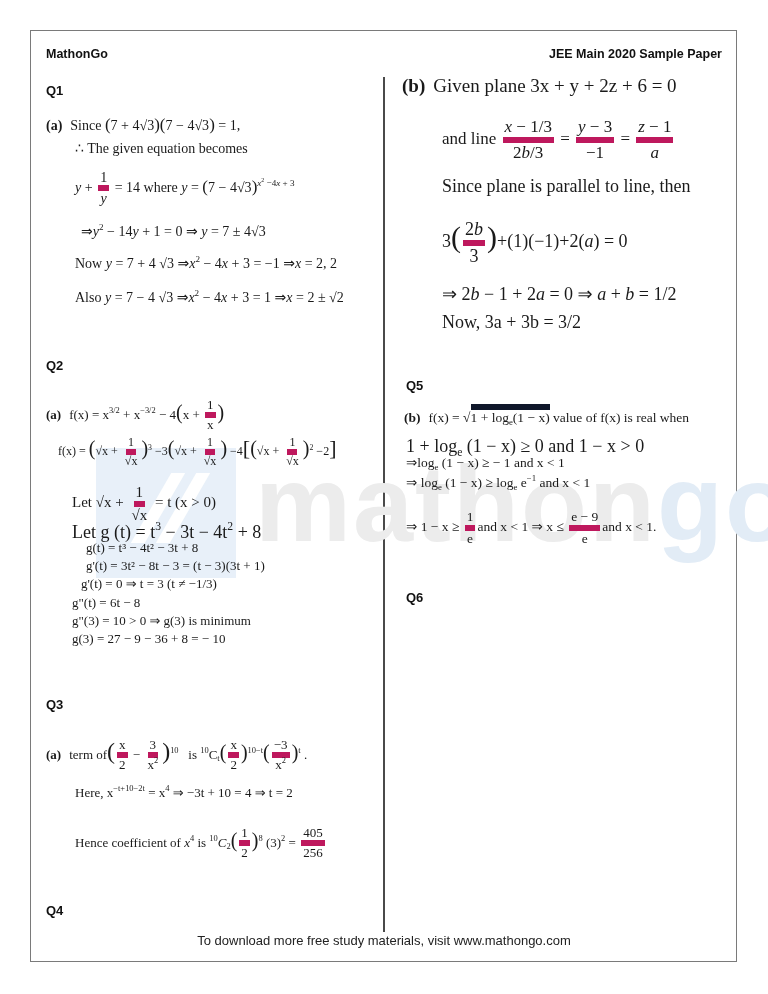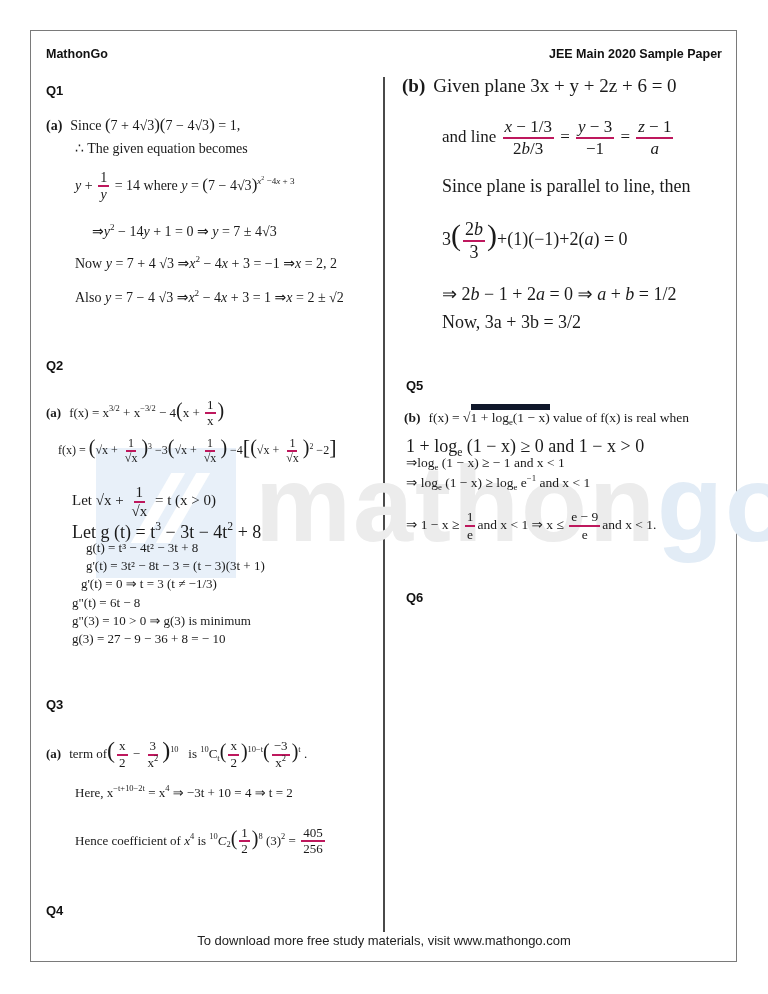--- a/index.html
+++ b/index.html
@@ -15,21 +15,21 @@
       position: absolute; left: 383px; top: 77px; width: 2px; height: 855px; background: #4a4a4a;
     }
     .hdr { position: absolute; font-family: "Liberation Sans", sans-serif; font-weight: bold; font-size: 12.5px; color: #111; }
     .qlabel { position: absolute; font-family: "Liberation Sans", sans-serif; font-weight: bold; font-size: 13px; color: #111; }
     .footer { position: absolute; left: 0; width: 768px; top: 933px; text-align: center;
       font-family: "Liberation Sans", sans-serif; font-size: 13px; color: #222; }
     .line { position: absolute; white-space: nowrap; font-size: 14px; line-height: 1; }
     .line.big { font-size: 19px; }
     .opt { font-weight: bold; margin-right: 8px; }
     .frac { display: inline-flex; flex-direction: column; align-items: center; vertical-align: middle; margin: 0 2px; }
-    .frac .num { border-bottom: 2px solid #be185d; padding: 0 2px; line-height: 1.1; }
+    .frac .num { border-bottom: 6px solid #be185d; padding: 0 2px; line-height: 1.1; }
     .frac .den { line-height: 1.15; padding: 0 2px; }
     sup { font-size: 0.65em; vertical-align: 0.7em; line-height: 0; }
     sub { font-size: 0.65em; vertical-align: -0.3em; line-height: 0; }
     i { font-style: italic; }
     .watermark-logo {
       position: absolute; left: 96px; top: 448px; width: 140px; height: 130px; background: #e4eef8; opacity: 0.85; z-index: 0;
     }
     .watermark-logo::before, .watermark-logo::after {
       content: ""; position: absolute; width: 14px; height: 70px; background: #ffffff; top: 25px; transform: skewX(-30deg);
     }
@@ -60,21 +60,21 @@
     <div class="line" style="left:46px; top:116px;">
       <span class="opt">(a)</span><span>Since</span> <span style="font-size:17px">(</span>7 + 4√3<span style="font-size:17px">)(</span>7 − 4√3<span style="font-size:17px">)</span> = 1,
     </div>
     <div class="line" style="left:75px; top:142px;">∴ The given equation becomes</div>
     <div class="line" style="left:75px; top:170px;">
       <i>y</i> + <span class="frac">
           <span class="num">1</span>
           <span class="den"><i>y</i></span>
         </span> = 14 <span>where</span> <i>y</i> = <span style="font-size:17px">(</span>7 − 4√3<span style="font-size:17px">)</span><sup><i>x</i><sup>2</sup> −4<i>x</i> + 3</sup>
     </div>
-    <div class="line" style="left:92px; top:225px;">⇒<i>y</i><sup>2</sup> − 14<i>y</i> + 1 = 0 ⇒ <i>y</i> = 7 ± 4√3</div>
+    <div class="line" style="left:81px; top:225px;">⇒<i>y</i><sup>2</sup> − 14<i>y</i> + 1 = 0 ⇒ <i>y</i> = 7 ± 4√3</div>
     <div class="line" style="left:75px; top:257px;"><span>Now</span> <i>y</i> = 7 + 4 √3 ⇒<i>x</i><sup>2</sup> − 4<i>x</i> + 3 = −1 ⇒<i>x</i> = 2, 2</div>
     <div class="line" style="left:75px; top:291px;"><span>Also</span> <i>y</i> = 7 − 4 √3 ⇒<i>x</i><sup>2</sup> − 4<i>x</i> + 3 = 1 ⇒<i>x</i> = 2 ± √2</div>
   </div>
 
   <div class="qlabel" style="left:46px; top:358px;">Q2</div>
   <div>
     <div class="line" style="left:46px; top:398px; font-size:13px;">
       <span class="opt">(a)</span>f(x) = x<sup>3/2</sup> + x<sup>−3/2</sup> − 4<span style="font-size:20px">(</span>x + <span class="frac">
           <span class="num">1</span>
           <span class="den">x</span>

